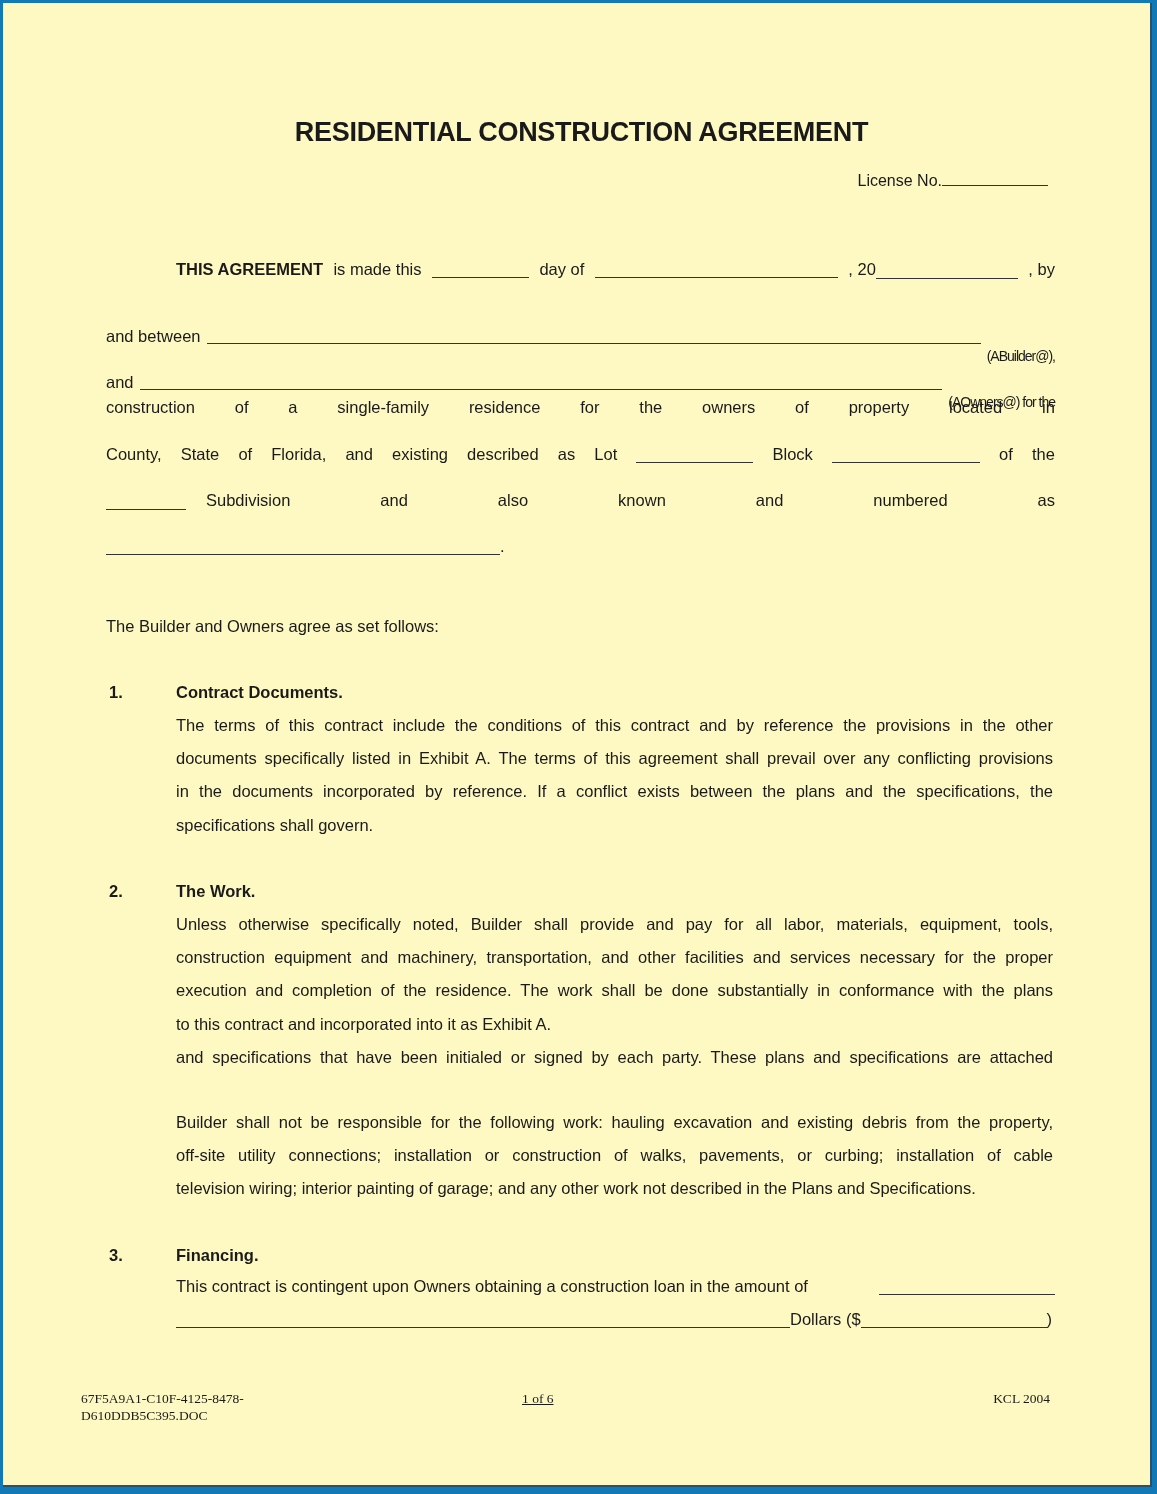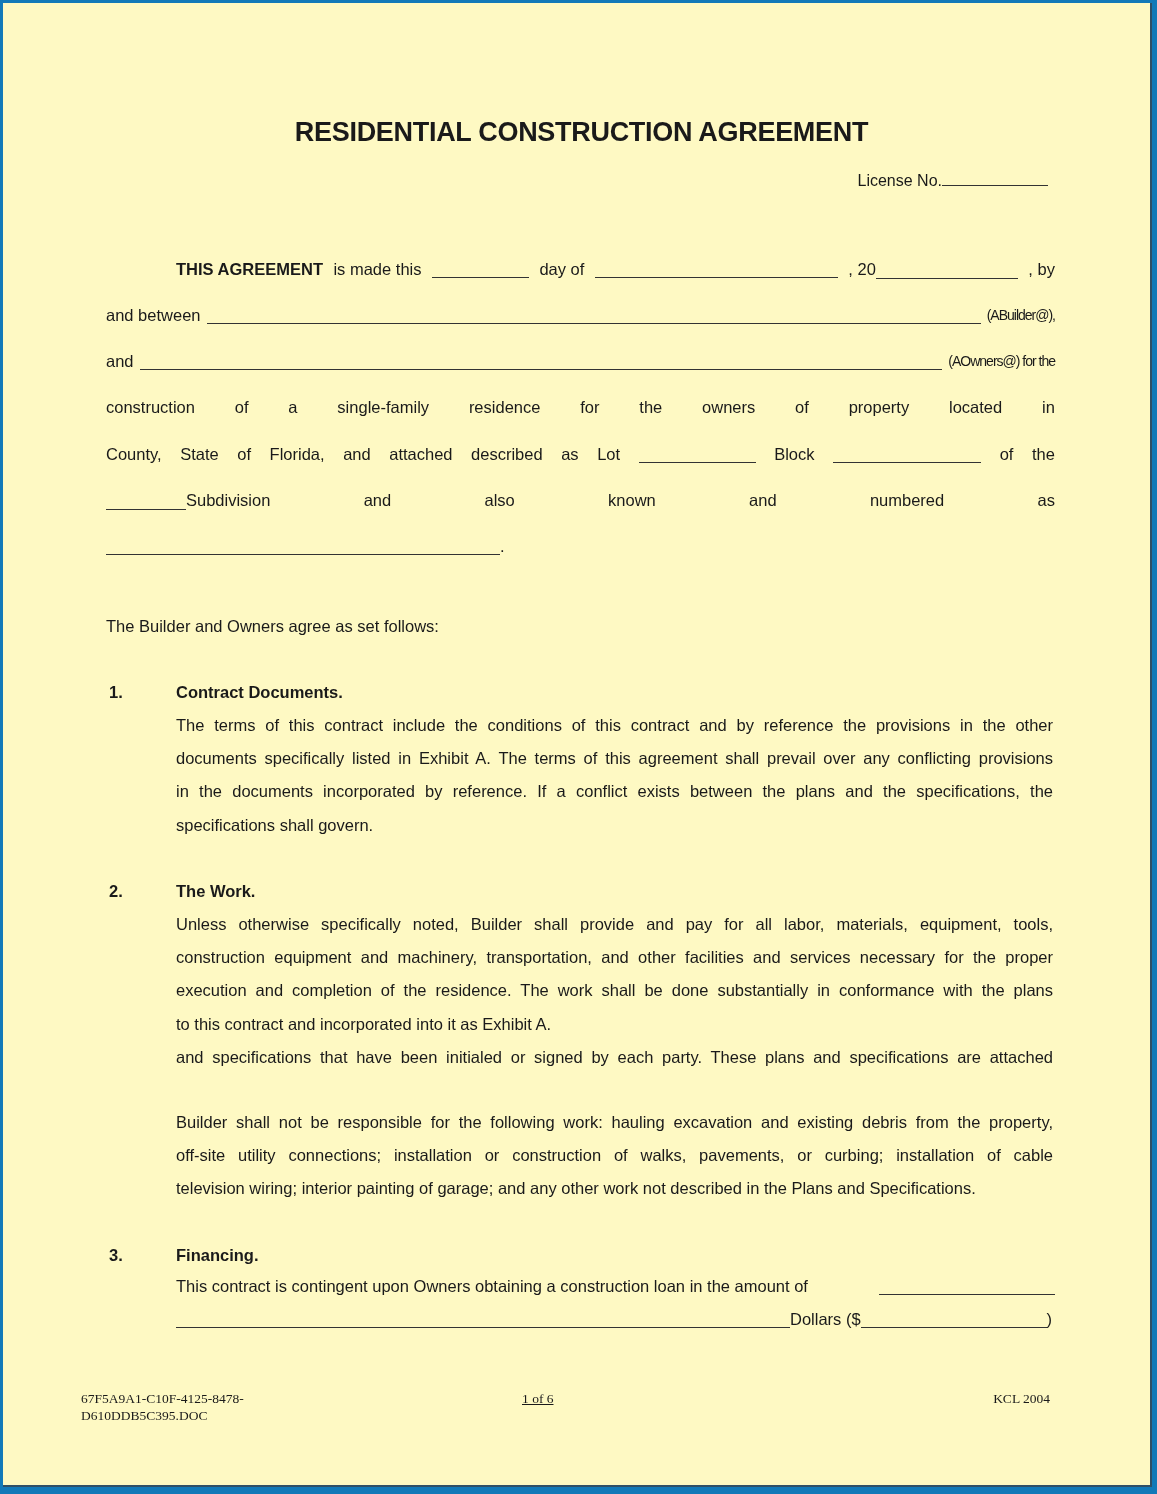--- a/index.html
+++ b/index.html
@@ -27,21 +27,21 @@
   }
   .lic { right: 102px; top: 166px; font-size: 16px; }
   .blank { display: inline-block; border-bottom: 1px solid #333; height: 16px; vertical-align: baseline; }
   .line {
     position: absolute; left: 103px; width: 949px;
     font-size: 16.5px; line-height: 20px;
     display: flex; align-items: center; justify-content: space-between;
   }
   .line .b { font-weight: bold; }
   .grow { flex: 1; border-bottom: 1px solid #333; height: 16px; margin: 0 6px; }
-  .small-cond { font-size: 14px; letter-spacing: -1px; }
+  .small-cond { font-size: 14px; letter-spacing: -1px; margin-top: 41px; }
   .heading { position: absolute; font-size: 16.5px; font-weight: bold; }
   .num { left: 106px; }
   .htext { left: 173px; }
   .para {
     position: absolute; left: 173px; width: 877px;
     font-size: 16.5px; line-height: 33.2px;
     text-align: justify;
   }
   .para .ln { display: block; text-align: justify; text-align-last: justify; height: 33.2px; }
   .para .ln.last { text-align-last: left; }
@@ -97,35 +97,35 @@
       <span>located</span>
       <span>in</span>
     </div>
 
   <div class="line" style="top:441px;" id="l5">
       <span>County,</span>
       <span>State</span>
       <span>of</span>
       <span>Florida,</span>
       <span>and</span>
-      <span>attached</span>
+      <span>existing</span>
       <span>described</span>
       <span>as</span>
       <span>Lot</span>
       <span class="blank" style="width: 117px;"></span>
       <span>Block</span>
       <span class="blank" style="width: 148px;"></span>
       <span>of</span>
       <span>the</span>
     </div>
 
   <div class="line" style="top:487px;" id="l6">
       <span style="display: flex; align-items: flex-end;">
         <span class="blank" style="width: 80px;"></span>
-        <span style="margin-left: 0;"> Subdivision</span>
+        <span style="margin-left: 20px;"> Subdivision</span>
       </span>
       <span>and</span>
       <span>also</span>
       <span>known</span>
       <span>and</span>
       <span>numbered</span>
       <span>as</span>
     </div>
 
   <div class="line" style="top:533px; justify-content:flex-start;">

